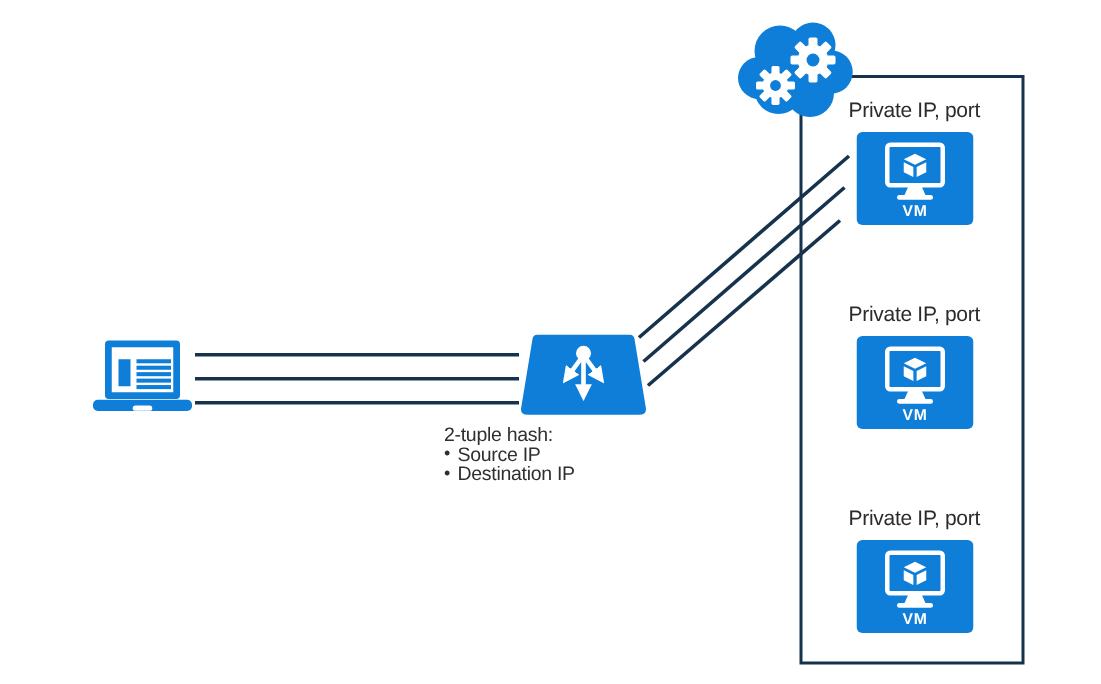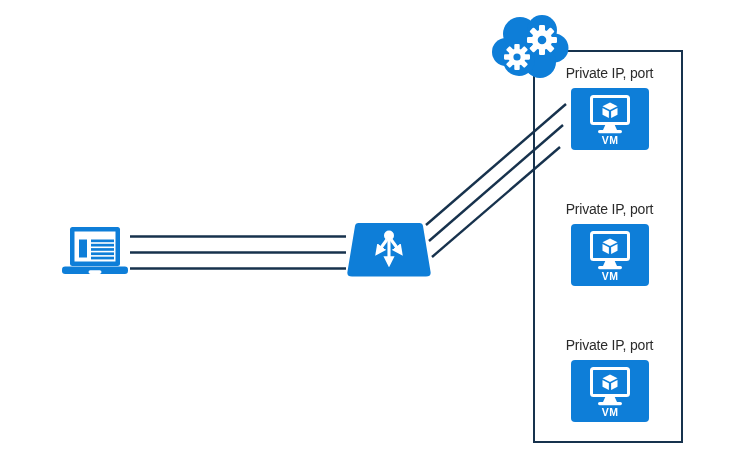--- a/index.html
+++ b/index.html
@@ -74,20 +74,25 @@
     </defs>
     <path d="M11.5,0 H72.5 Q75.5,0 76,3 L83.5,48.5 Q84.5,53.5 79,53.5 H5 Q-0.5,53.5 0.5,48.5 L8,3 Q8.5,0 11.5,0 Z" fill="#0e7ed8"></path>
     <g stroke="#ffffff" stroke-width="3.1" fill="none">
       <circle cx="42" cy="12.5" r="5" fill="#ffffff" stroke="none"></circle>
       <line x1="42" y1="17" x2="42" y2="40.5" marker-end="url(#arw)"></line>
       <line x1="40" y1="16.5" x2="30.5" y2="29.5" marker-end="url(#arw)"></line>
       <line x1="44" y1="16.5" x2="53.5" y2="29.5" marker-end="url(#arw)"></line>
     </g>
   </svg>
 
+  <div class="caption">
+    <span class="row">2-tuple hash:</span>
+    <span class="row"><span class="bullet">•</span><span>Source IP</span></span>
+    <span class="row"><span class="bullet">•</span><span>Destination IP</span></span>
+  </div>
 
   <svg class="cloud-svg" viewBox="0 0 84 68">
     <g fill="#0e7ed8">
       <circle cx="20" cy="40" r="14"></circle>
       <circle cx="34" cy="22" r="17"></circle>
       <circle cx="56" cy="18" r="15"></circle>
       <circle cx="68" cy="36" r="14.5"></circle>
       <circle cx="54" cy="50" r="16"></circle>
       <circle cx="33" cy="48" r="16"></circle>
     </g>

